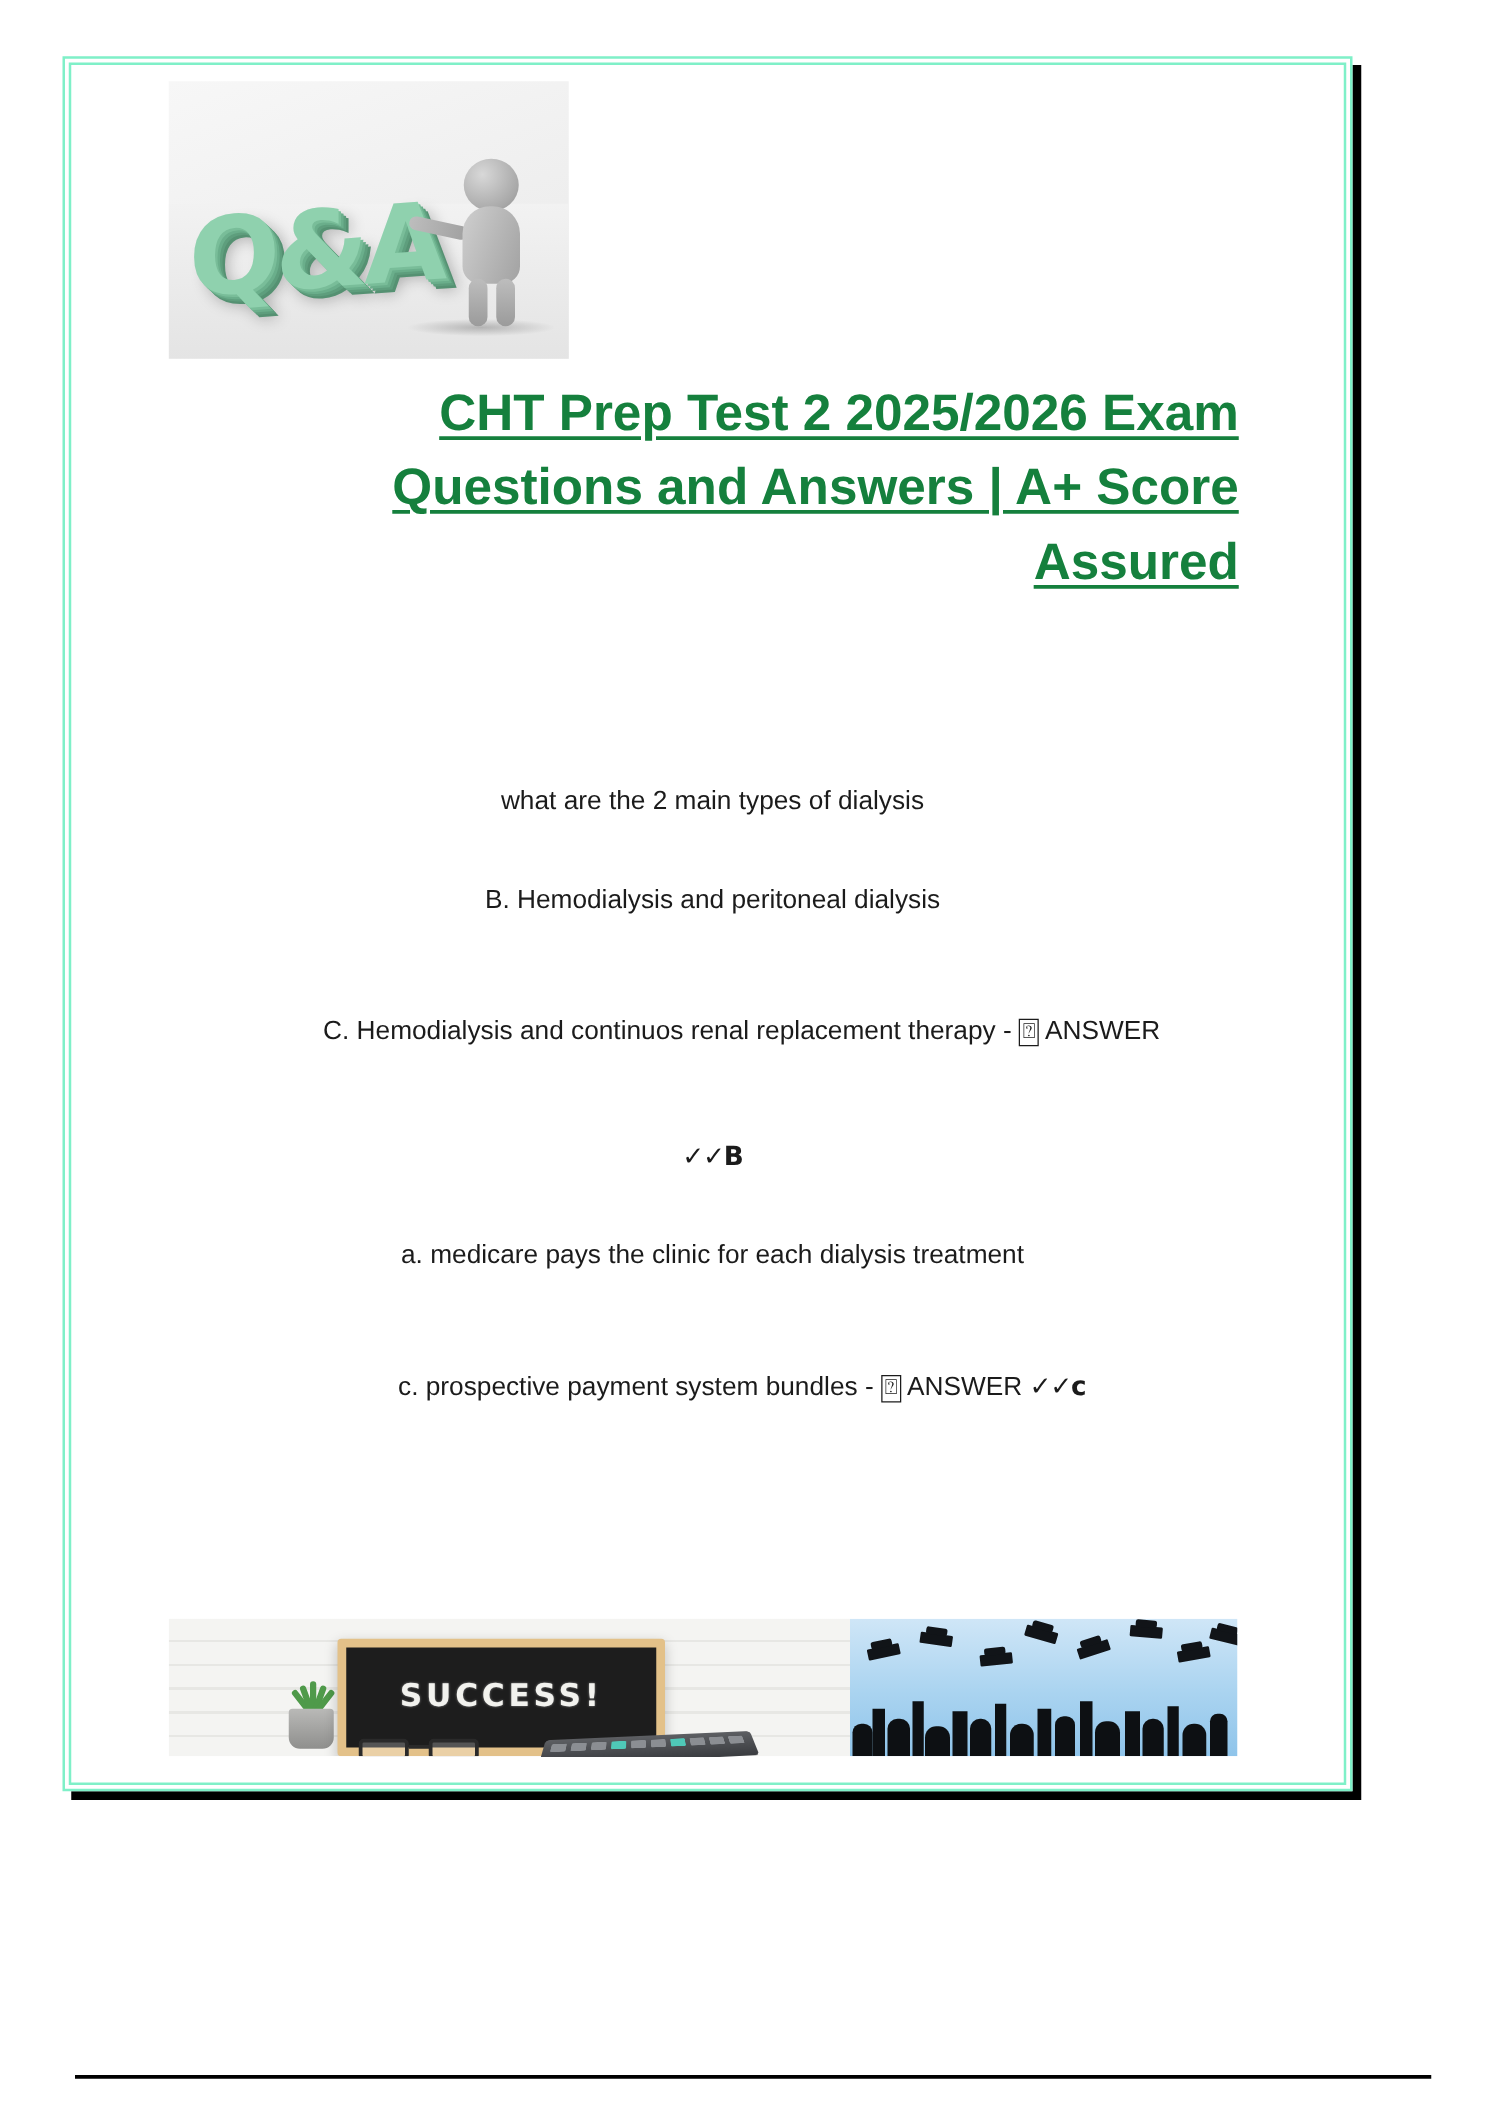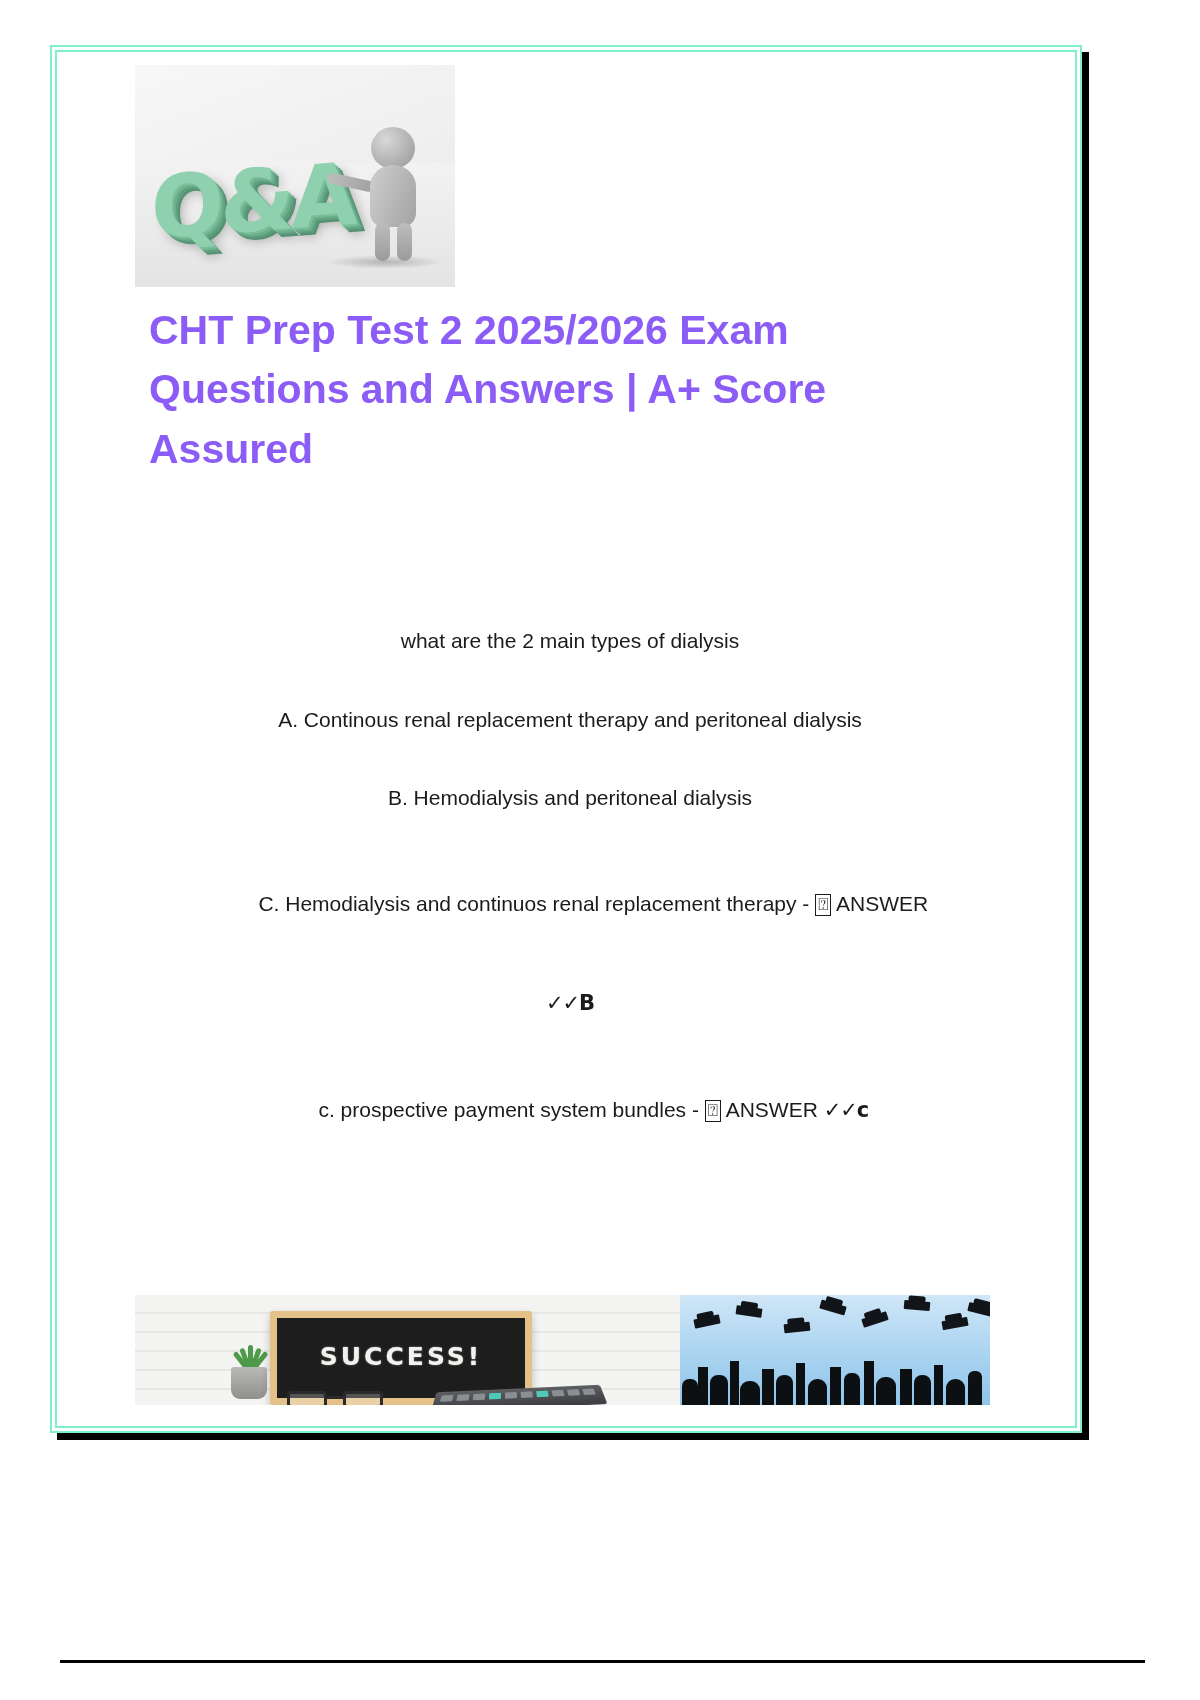--- a/index.html
+++ b/index.html
@@ -127,26 +127,27 @@
     position: absolute;
     bottom: 18px; right: 10px;
     width: 120px; height: 14px;
     border-radius: 50%;
     background: radial-gradient(ellipse, rgba(0,0,0,0.22), rgba(0,0,0,0) 70%);
   }
 
   
   .doc-title {
     margin-top: 14px;
-    text-align: left;
+    text-align: right;
     font-family: "Liberation Sans", sans-serif;
     font-weight: 700;
     font-size: 41px;
     line-height: 1.45;
-    color: #8b5cf6;
+    color: #15803d;
+    text-decoration: underline;
     text-decoration-thickness: 3px;
     text-underline-offset: 5px;
     padding: 0 14px;
   }
 
   
   .body-block {
     margin-top: 148px;
   }
   .line {
@@ -353,31 +354,31 @@
         <div class="qa-leg-r"></div>
       </div>
     </div>
 
     <div class="doc-title">CHT Prep Test 2 2025/2026 Exam Questions and Answers | A+ Score Assured</div>
 
     <div class="body-block">
 
       <p class="line">what are the 2 main types of dialysis</p>
 
-      <p class="line">A. Continous renal replacement therapy and peritoneal dialysis</p>
 
       <p class="line">B. Hemodialysis and peritoneal dialysis</p>
 
       <p class="line tight">
         <span>C. Hemodialysis and continuos renal replacement therapy - </span><span class="tofu">⍰</span><span> ANSWER</span>
       </p>
 
       <p class="line checks">✓✓B</p>
 
 
+      <p class="line">a. medicare pays the clinic for each dialysis treatment</p>
 
 
       <p class="line">
         <span>c. prospective payment system bundles - </span><span class="tofu">⍰</span><span> ANSWER </span><span class="checks">✓✓c</span>
       </p>
 
     </div>
   </div>
 
   <div class="img-strip">

